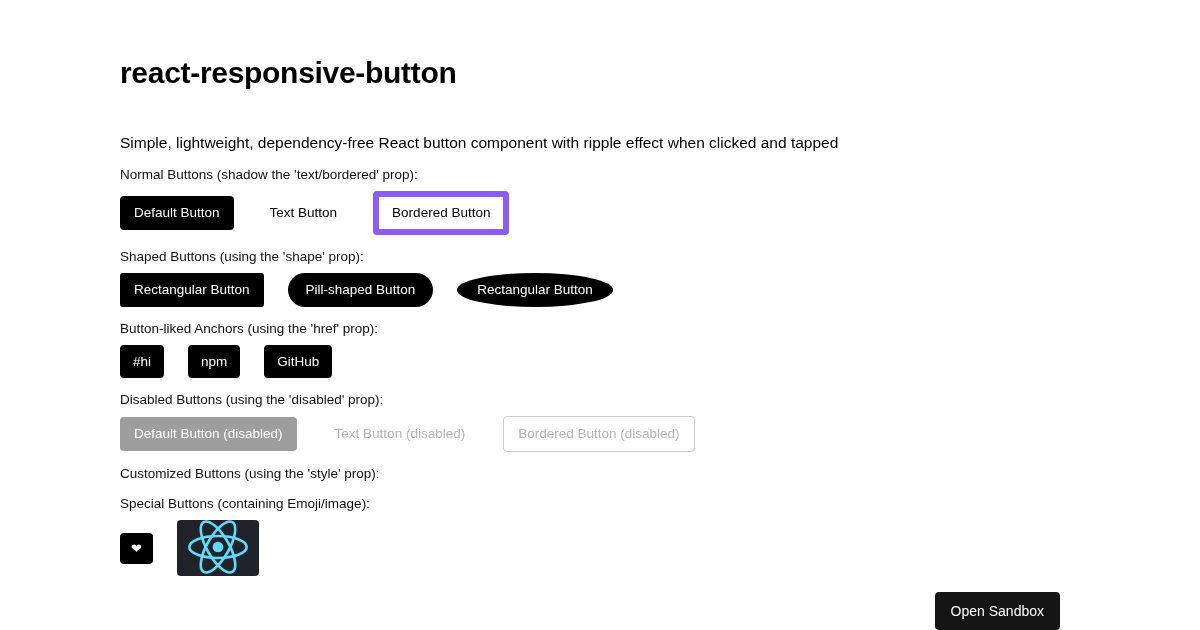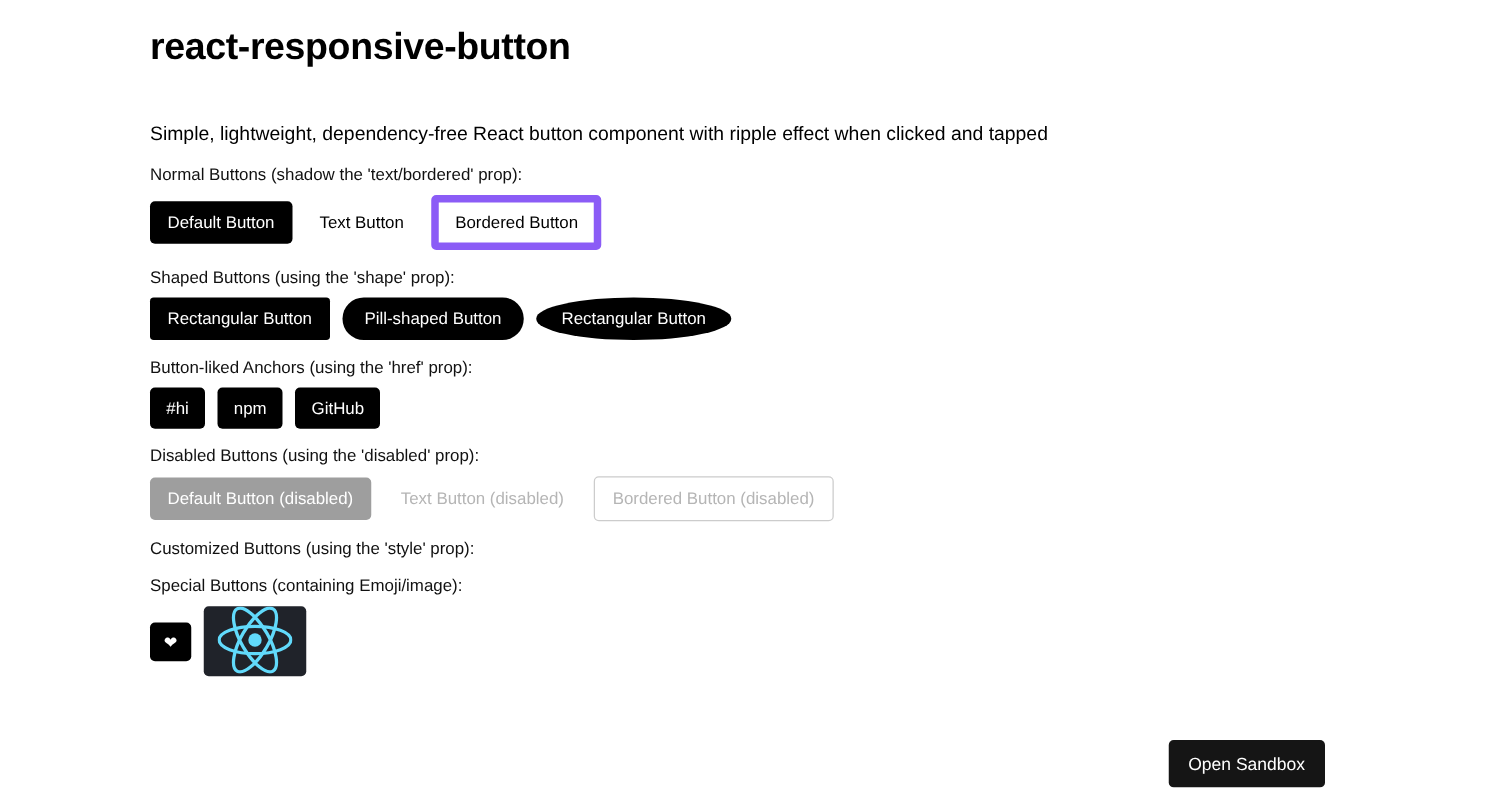--- a/index.html
+++ b/index.html
@@ -10,21 +10,21 @@
     height: 630px;
     overflow: hidden;
     font-family: "Liberation Sans", sans-serif;
     color: #000000;
   }
   .page {
     position: relative;
     width: 1080px;
     height: 630px;
     box-sizing: border-box;
-    padding: 12px 0 0 120px;
+    padding: 47px 0 0 120px;
   }
   .title {
     font-size: 30px;
     font-weight: bold;
     letter-spacing: -0.3px;
     margin: 8px 0 0 0;
     line-height: 1.2;
   }
   .subtitle {
     font-size: 15.5px;
@@ -37,21 +37,21 @@
   }
   .section-label {
     font-size: 13.5px;
     color: #111;
     margin-bottom: 8px;
     line-height: 1.2;
   }
   .row {
     display: flex;
     align-items: center;
-    gap: 10px;
+    gap: 24px;
     flex-wrap: nowrap;
   }
   
   .btn {
     font-family: "Liberation Sans", sans-serif;
     font-size: 13.5px;
     line-height: 1;
     border: none;
     background: #000000;
     color: #ffffff;

